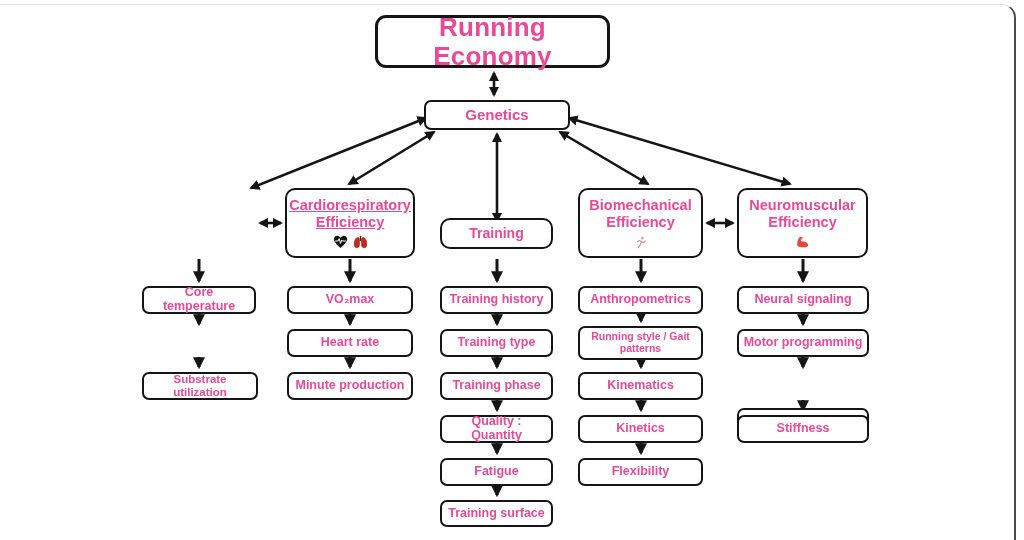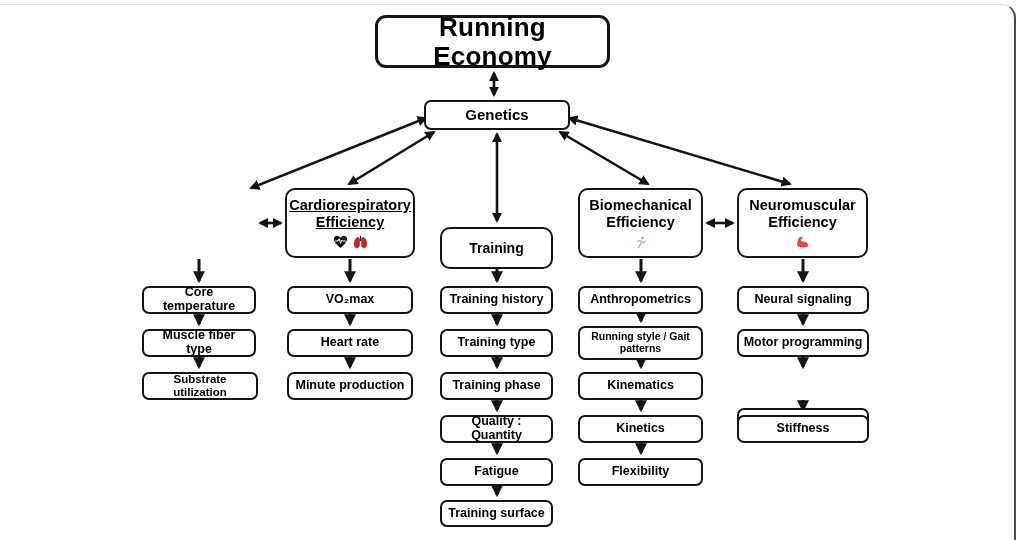--- a/index.html
+++ b/index.html
@@ -1,18 +1,18 @@
 <!DOCTYPE html>
 <html><head>
 <meta charset="utf-8">
 <style>
   html,body{margin:0;padding:0;background:#fff;}
   .canvas{
     position:relative;width:1024px;height:540px;background:#fff;overflow:hidden;
-    font-family:"Liberation Sans","DejaVu Sans",sans-serif;color:#000000;
+    font-family:"Liberation Sans","DejaVu Sans",sans-serif;color:#ec4899;
   }
   .page-frame{
     position:absolute;left:0;top:4px;width:1016px;height:536px;box-sizing:border-box;
     border-top:1px solid #e3e3e3;border-right:2px solid #4a4a4a;
     border-top-right-radius:14px;pointer-events:none;
   }
   .arrows{position:absolute;left:0;top:0;}
   .node{
     position:absolute;background:#fff;border:2.2px solid #151515;border-radius:7px;
     box-sizing:border-box;display:flex;align-items:center;justify-content:center;
@@ -98,21 +98,21 @@
       <span>
         <svg width="17" height="16" viewBox="0 0 24 24">
           <path fill="#c9281c" stroke="#6e100a" stroke-width="0.8" d="M10.4 8.2 C10.4 6.2 9.5 5.2 8 5.2 C5.2 5.2 2.6 10 2.6 15 C2.6 19 4.1 20.6 6.5 20.6 C9 20.6 10.4 19 10.4 16 Z"></path>
           <path fill="#c9281c" stroke="#6e100a" stroke-width="0.8" d="M13.6 8.2 C13.6 6.2 14.5 5.2 16 5.2 C18.8 5.2 21.4 10 21.4 15 C21.4 19 19.9 20.6 17.5 20.6 C15 20.6 13.6 19 13.6 16 Z"></path>
           <rect x="11.1" y="2.6" width="1.8" height="8.2" rx="0.9" fill="#6e100a"></rect>
         </svg>
       </span>
     </span>
   </div>
 
-  <div class="node head training-head" style="left:440px;top:227px;width:113px;height:42px;padding-top:1px;">
+  <div class="node head training-head" style="left:440px;top:218px;width:113px;height:31px;padding-top:1px;">
     <span>Training</span>
   </div>
 
   <div class="node head" style="left:578px;top:188px;width:125px;height:70px;">
     <span>Biomechanical Efficiency</span>
     <span class="icon">
       <svg width="14" height="15" viewBox="0 0 24 24">
         <g fill="none" stroke="#e2958e" stroke-width="2.1" stroke-linecap="round">
           <path d="M7.5 21 L11 15.5 L12.8 10.5 L16.8 12.2 L19 9.5"></path>
           <path d="M12.8 10.5 L9.2 8.4 L6.2 10.2"></path>
@@ -126,21 +126,20 @@
     <span>Neuromuscular Efficiency</span>
     <span class="icon">
       <svg width="19" height="16" viewBox="0 0 24 24">
         <path fill="#e8473b" d="M4 16 C4 10.5 6 4.8 9.2 4 L12.4 5 L11.4 8.2 L9.2 8.2 C9.2 10.2 10.3 11.2 12.4 11.2 C16.6 11.2 20.4 13.2 20.4 16.8 C20.4 18.9 18.2 20 14.2 20 C8.2 20 4 19 4 16 Z"></path>
         <path fill="#f4847a" d="M9.5 5.2 L11.6 5.9 L11 7.6 L9.4 7.6 Z"></path>
       </svg>
     </span>
   </div>
 
   <div class="node" style="left:142px;top:286px;width:114px;height:28px;">Core temperature</div>
-  <div class="node" style="left:142px;top:329px;width:114px;height:28px;">Muscle fiber type</div>
   <div class="node small" style="left:142px;top:372px;width:116px;height:28px;font-size:11.5px;">Substrate utilization</div>
 
   <div class="node" style="left:287px;top:286px;width:126px;height:28px;">VO₂max</div>
   <div class="node" style="left:287px;top:329px;width:126px;height:28px;">Heart rate</div>
   <div class="node" style="left:287px;top:372px;width:126px;height:28px;">Minute production</div>
 
   <div class="node" style="left:440px;top:286px;width:113px;height:28px;">Training history</div>
   <div class="node" style="left:440px;top:329px;width:113px;height:28px;">Training type</div>
   <div class="node" style="left:440px;top:372px;width:113px;height:28px;">Training phase</div>
   <div class="node" style="left:440px;top:415px;width:113px;height:28px;">Quality : Quantity</div>

